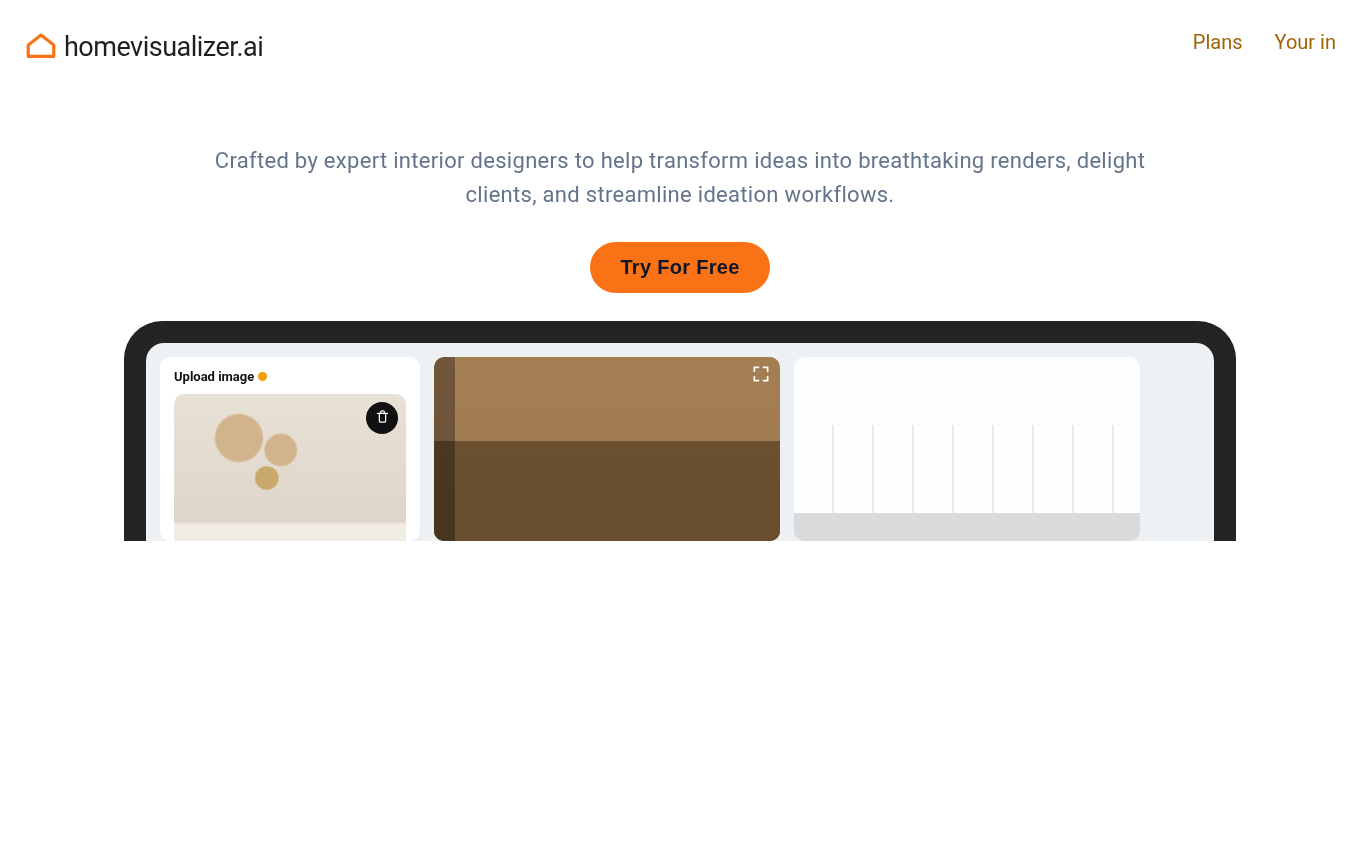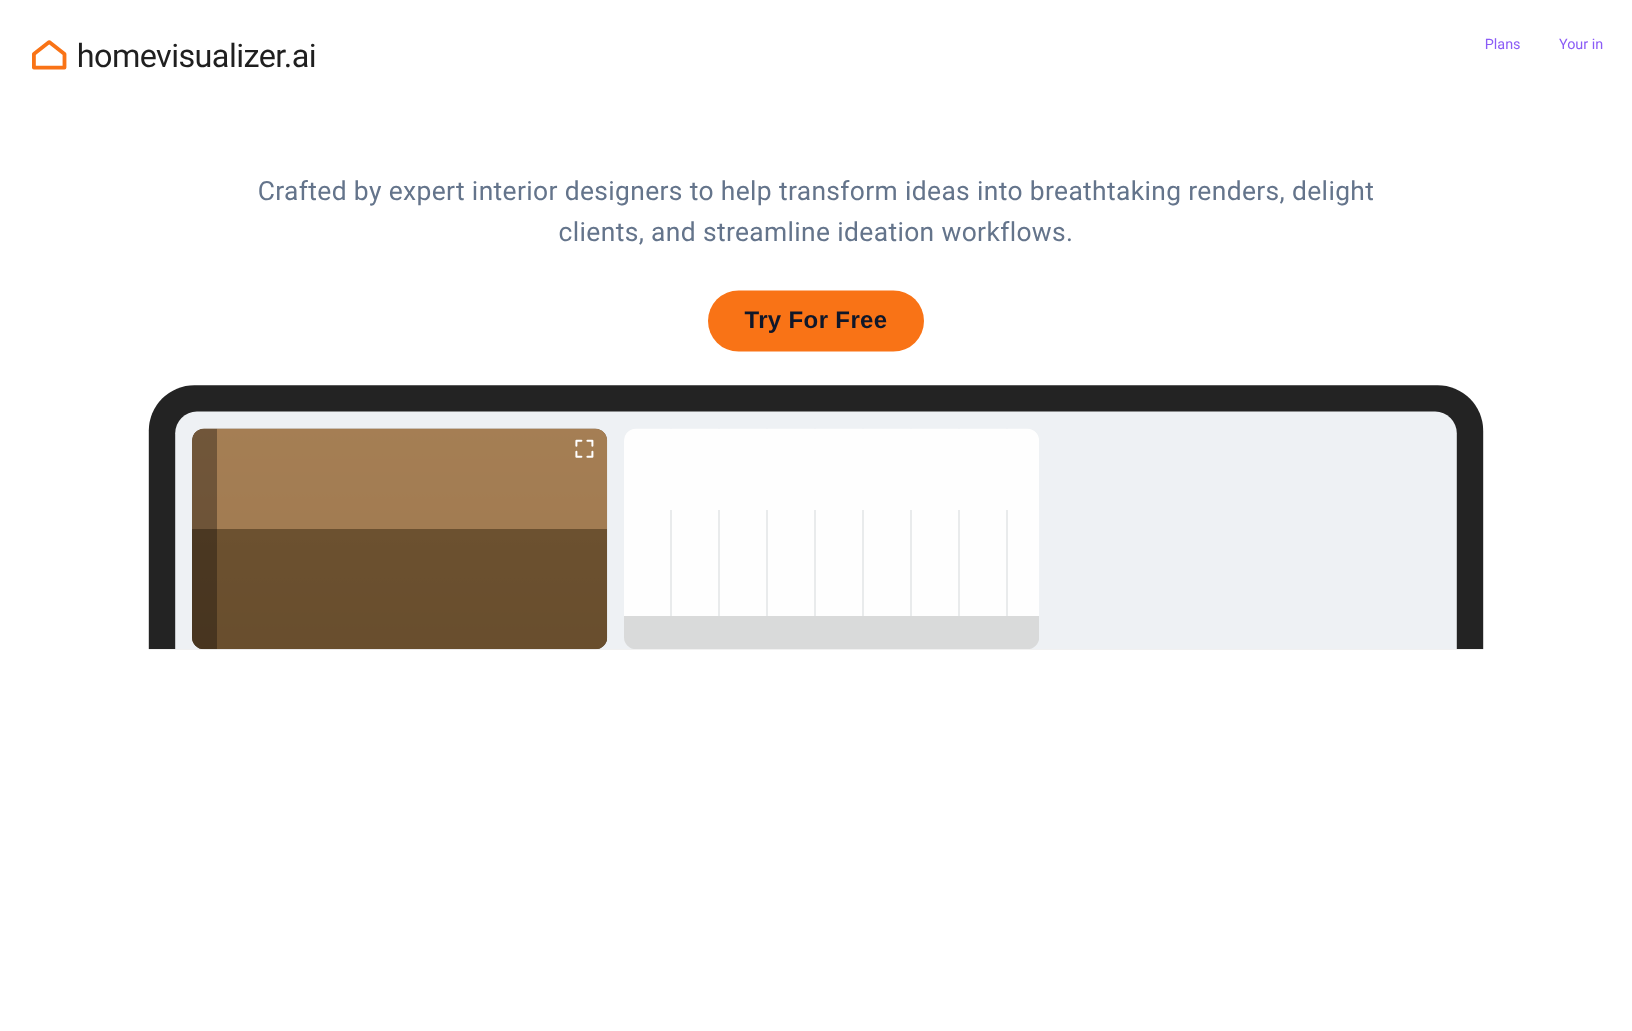--- a/index.html
+++ b/index.html
@@ -29,23 +29,23 @@
       font-weight: 400;
       color: #1f1f1f;
       letter-spacing: -0.5px;
     }
     nav {
       display: flex;
       align-items: center;
       gap: 32px;
     }
     nav a {
-      color: #8b5cf6;
+      color: #a16207;
       text-decoration: none;
-      font-size: 12px;
+      font-size: 20px;
       font-weight: 400;
     }
     
     .hero {
       text-align: center;
       max-width: 1100px;
       margin: 56px auto 0 auto;
     }
     h1 {
       font-size: 97px;
@@ -206,20 +206,35 @@
 </header>
 
 <section class="hero">
   <p class="subtitle">Crafted by expert interior designers to help transform ideas into breathtaking renders, delight clients, and streamline ideation workflows.</p>
   <button class="cta">Try For Free</button>
 </section>
 
 <div class="device-wrap">
   <div class="device">
     <div class="screen">
+      <div class="panel upload">
+        <div class="upload-label">
+          <span>Upload image</span>
+          <span class="dot"></span>
+        </div>
+        <div class="thumb">
+          <div class="trash">
+            <span>
+              <svg width="15" height="15" viewBox="0 0 24 24" fill="none">
+                <path d="M4 7h16M9 7V5a2 2 0 0 1 2-2h2a2 2 0 0 1 2 2v2m2 0v12a2 2 0 0 1-2 2H9a2 2 0 0 1-2-2V7h10Z" stroke="#fff" stroke-width="2" stroke-linecap="round" stroke-linejoin="round"></path>
+              </svg>
+            </span>
+          </div>
+        </div>
+      </div>
       <div class="panel">
         <div class="render a">
           <div class="expand">
             <span>
               <svg width="20" height="20" viewBox="0 0 24 24" fill="none">
                 <path d="M4 9V4h5M20 9V4h-5M4 15v5h5M20 15v5h-5" stroke-width="2" stroke-linecap="round" stroke-linejoin="round"></path>
               </svg>
             </span>
           </div>
         </div>

